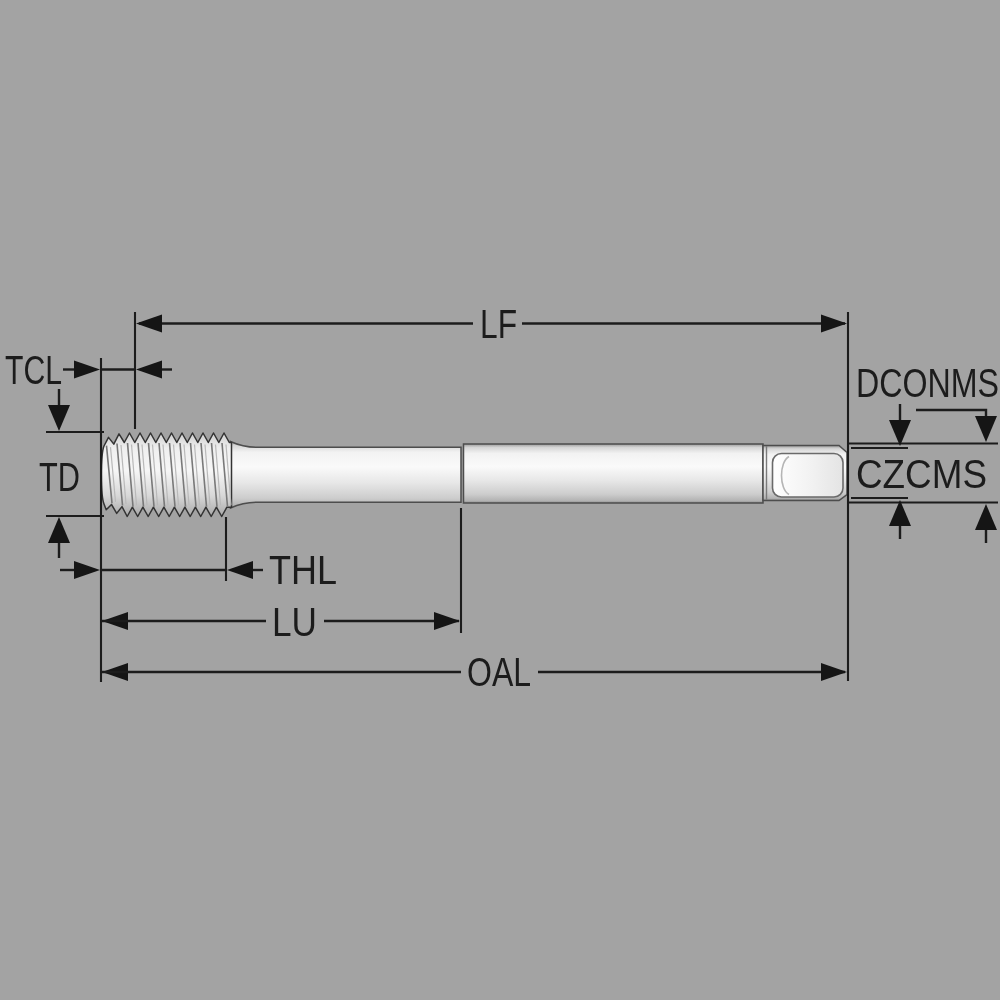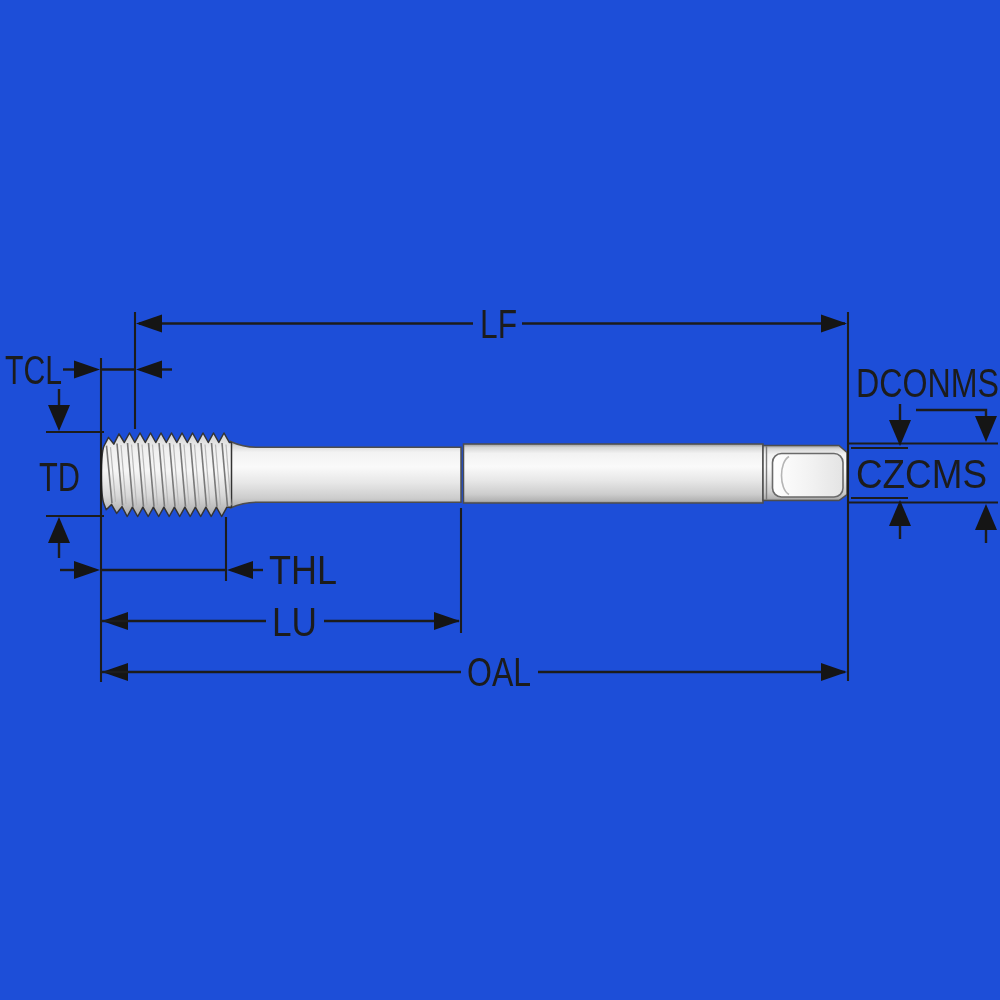--- a/index.html
+++ b/index.html
@@ -1,16 +1,16 @@
 <!DOCTYPE html>
 <html><head>
 <meta charset="utf-8">
 <style>
   html,body{margin:0;padding:0;background:#ffffff;}
-  .canvas{position:relative;width:1000px;height:1000px;background:#1d4ed8;overflow:hidden;
+  .canvas{position:relative;width:1000px;height:1000px;background:#a3a3a3;overflow:hidden;
           font-family:"Liberation Sans",sans-serif;}
   svg{position:absolute;left:0;top:0;}
   text{font-family:"Liberation Sans",sans-serif;font-size:40px;fill:#1c1c1c;}
   .dimline{stroke:#1c1c1c;stroke-width:2.4;fill:none;}
   .extline{stroke:#1c1c1c;stroke-width:2.1;fill:none;}
   .arrow{fill:#151515;stroke:none;}
   .toolstroke{stroke:#4d4d4d;stroke-width:1.5;}
 </style>
 </head>
 <body>

